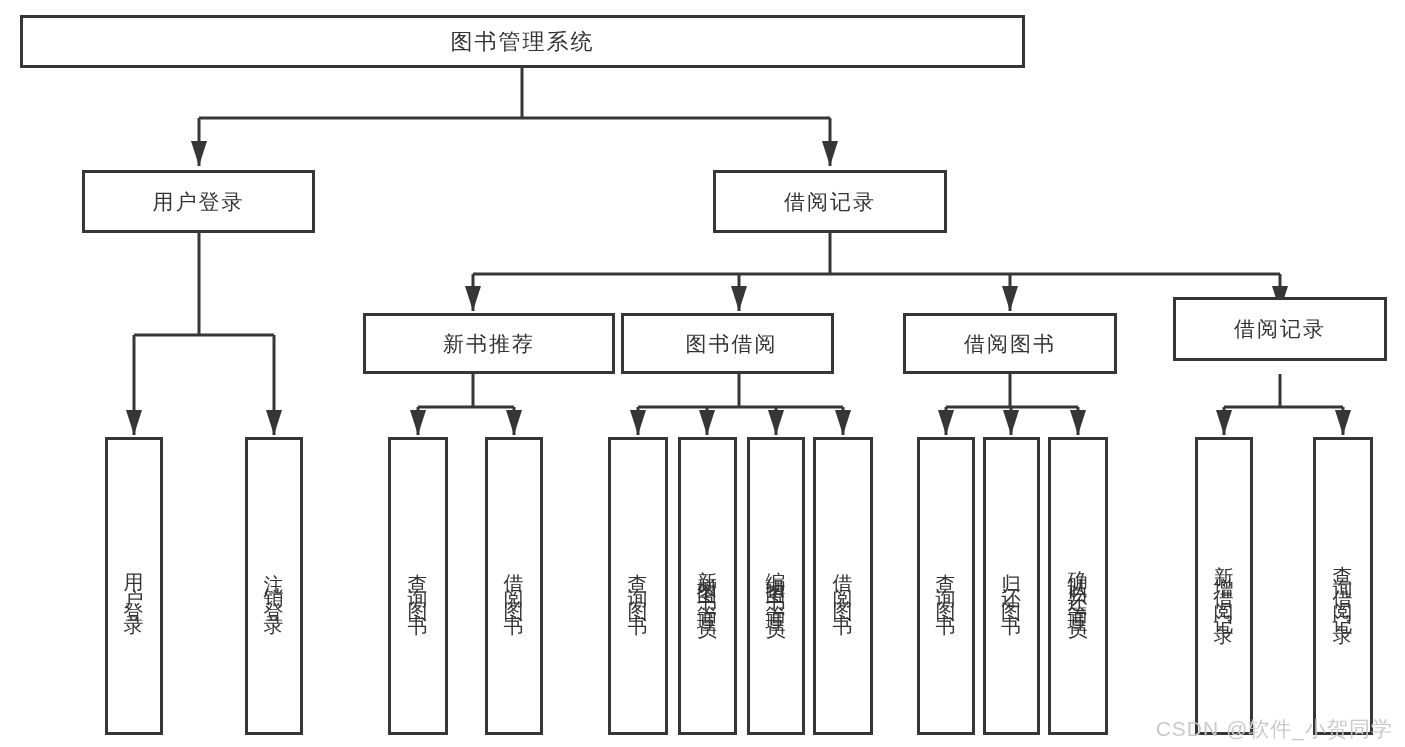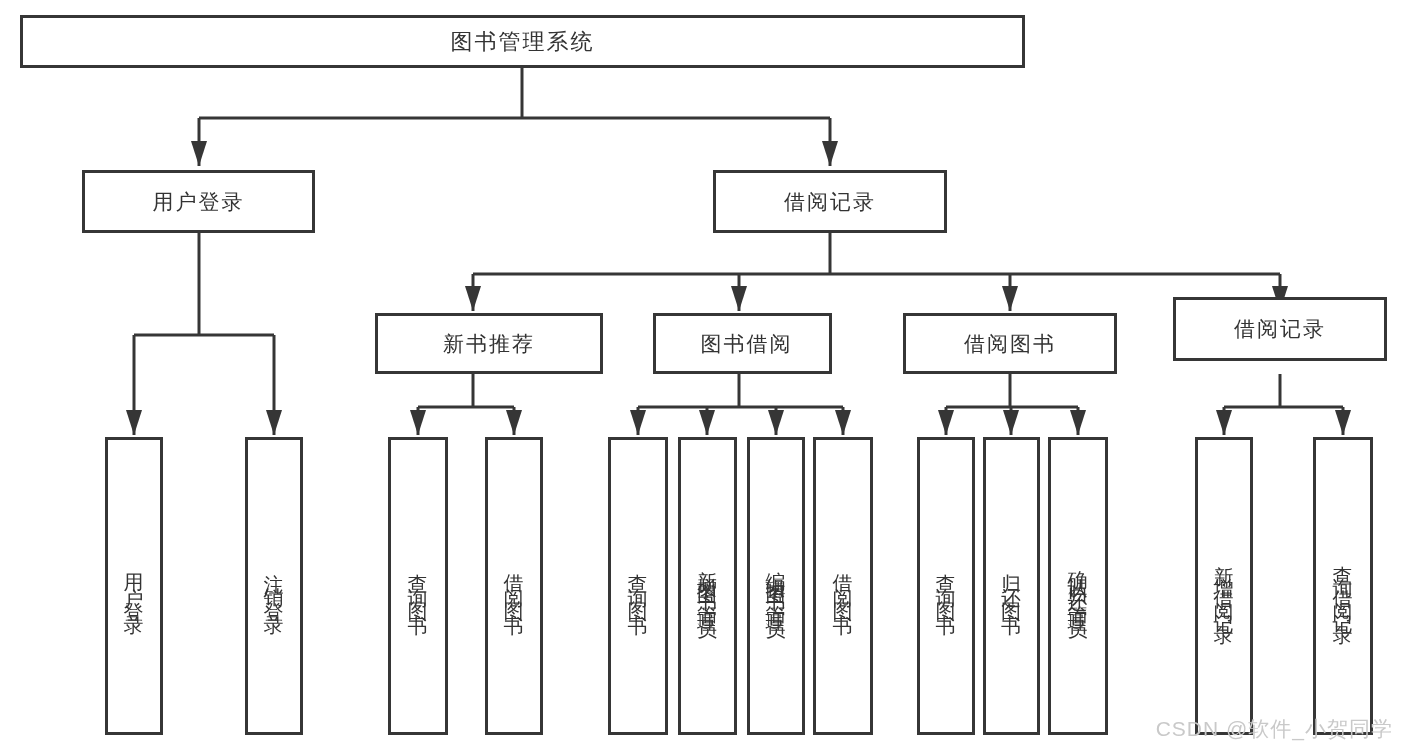--- a/index.html
+++ b/index.html
@@ -109,24 +109,24 @@
     <span>图书管理系统</span>
   </div>
 
   <div class="node h-node" style="left:82px; top:170px; width:233px; height:63px;">
     <span>用户登录</span>
   </div>
   <div class="node h-node" style="left:713px; top:170px; width:234px; height:63px;">
     <span>借阅记录</span>
   </div>
 
-  <div class="node h-node" style="left:363px; top:313px; width:228px; height:61px;margin-left:12px;">
+  <div class="node h-node" style="left:363px; top:313px; width:252px; height:61px;">
     <span>新书推荐</span>
   </div>
-  <div class="node h-node" style="left:653px; top:313px; width:179px; height:61px;padding-left:8px;">
+  <div class="node h-node" style="left:621px; top:313px; width:213px; height:61px;padding-left:8px;">
     <span>图书借阅</span>
   </div>
   <div class="node h-node" style="left:903px; top:313px; width:214px; height:61px;">
     <span>借阅图书</span>
   </div>
   <div class="node h-node" style="left:1173px; top:297px; width:214px; height:64px;">
     <span>借阅记录</span>
   </div>
 
   <div class="node v-node" style="left:105px; top:437px; width:58px; height:298px;">

